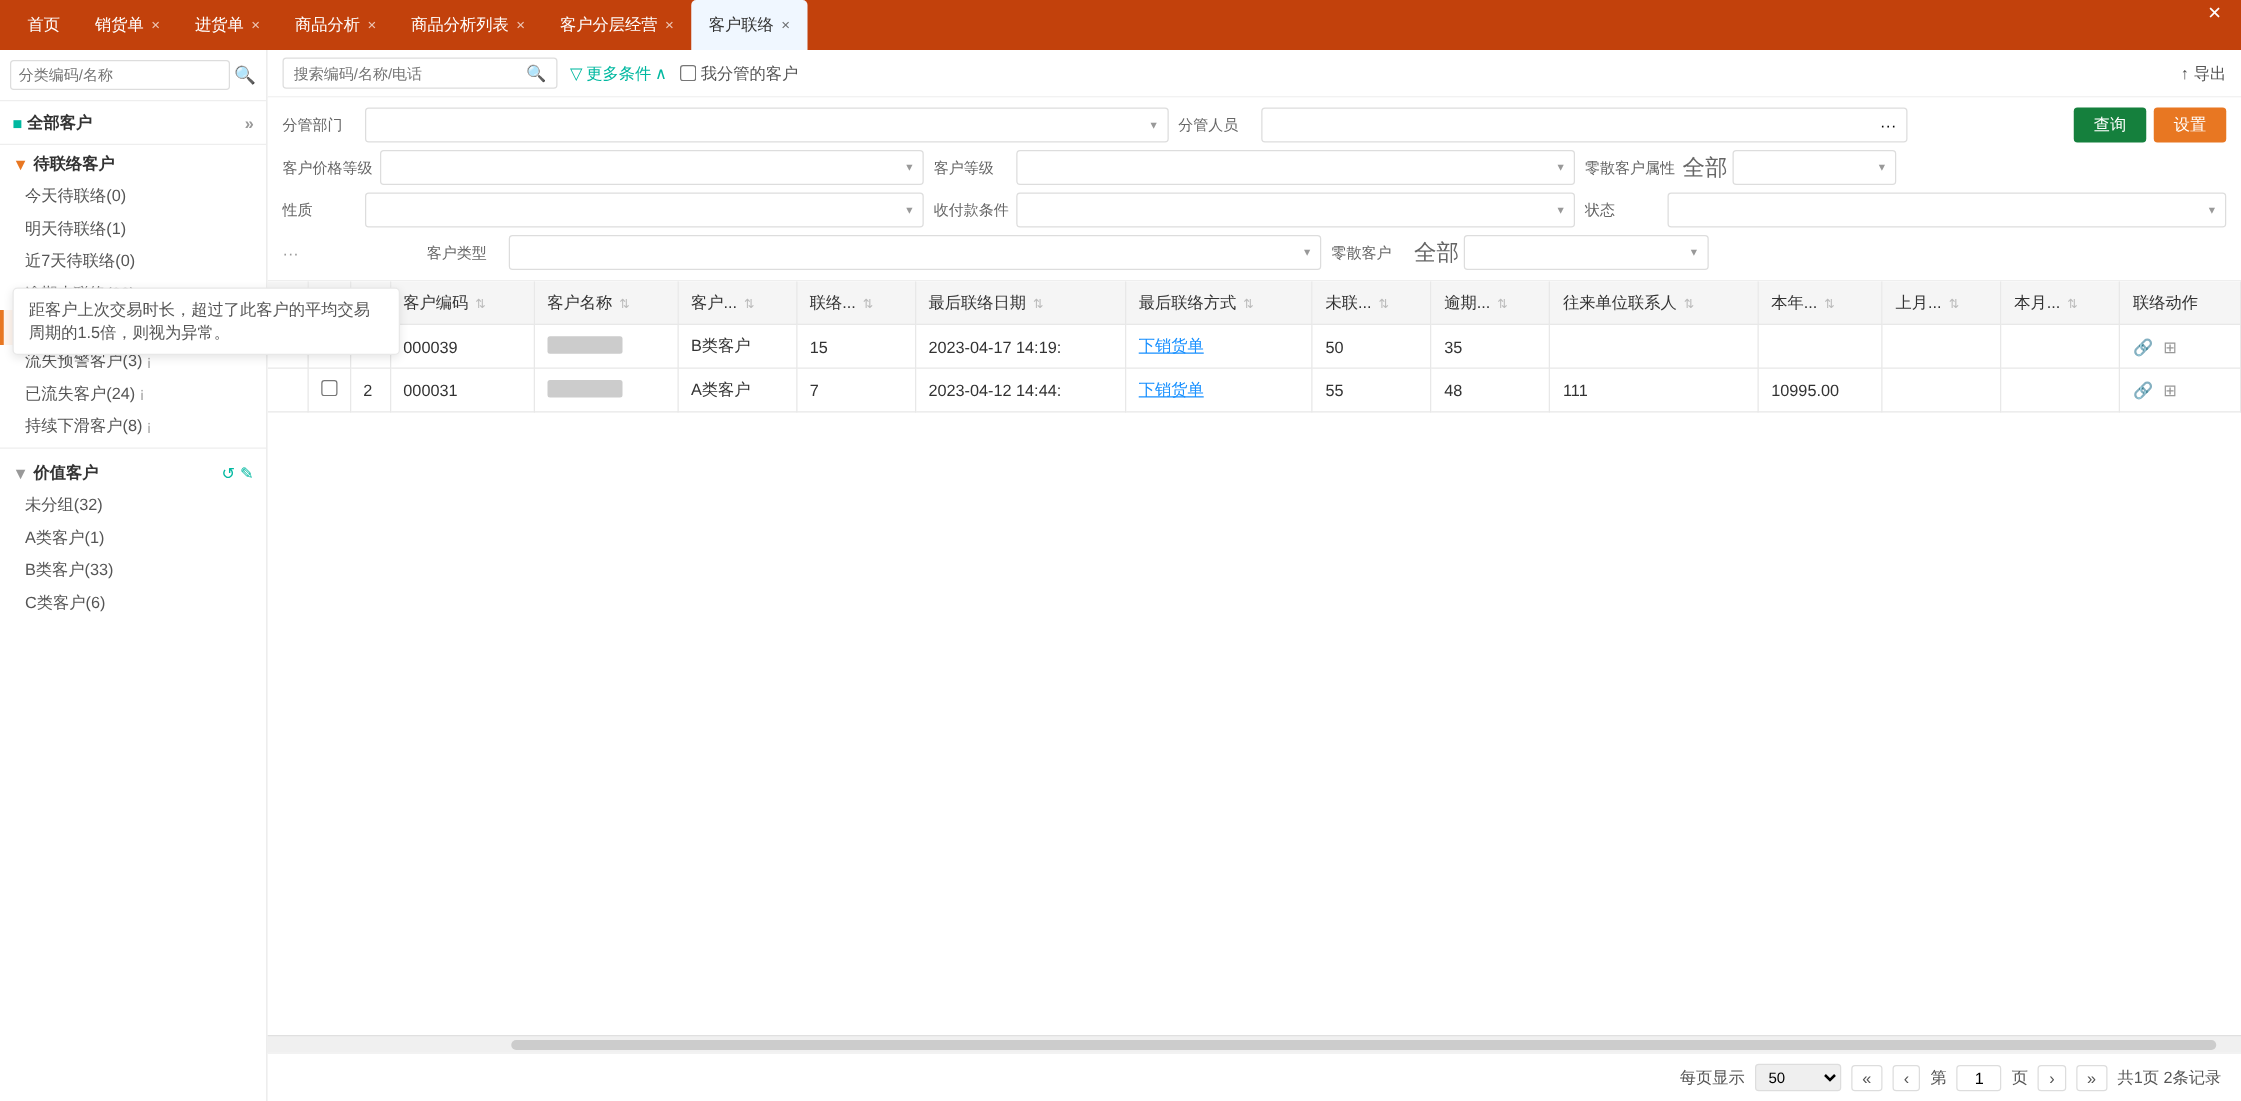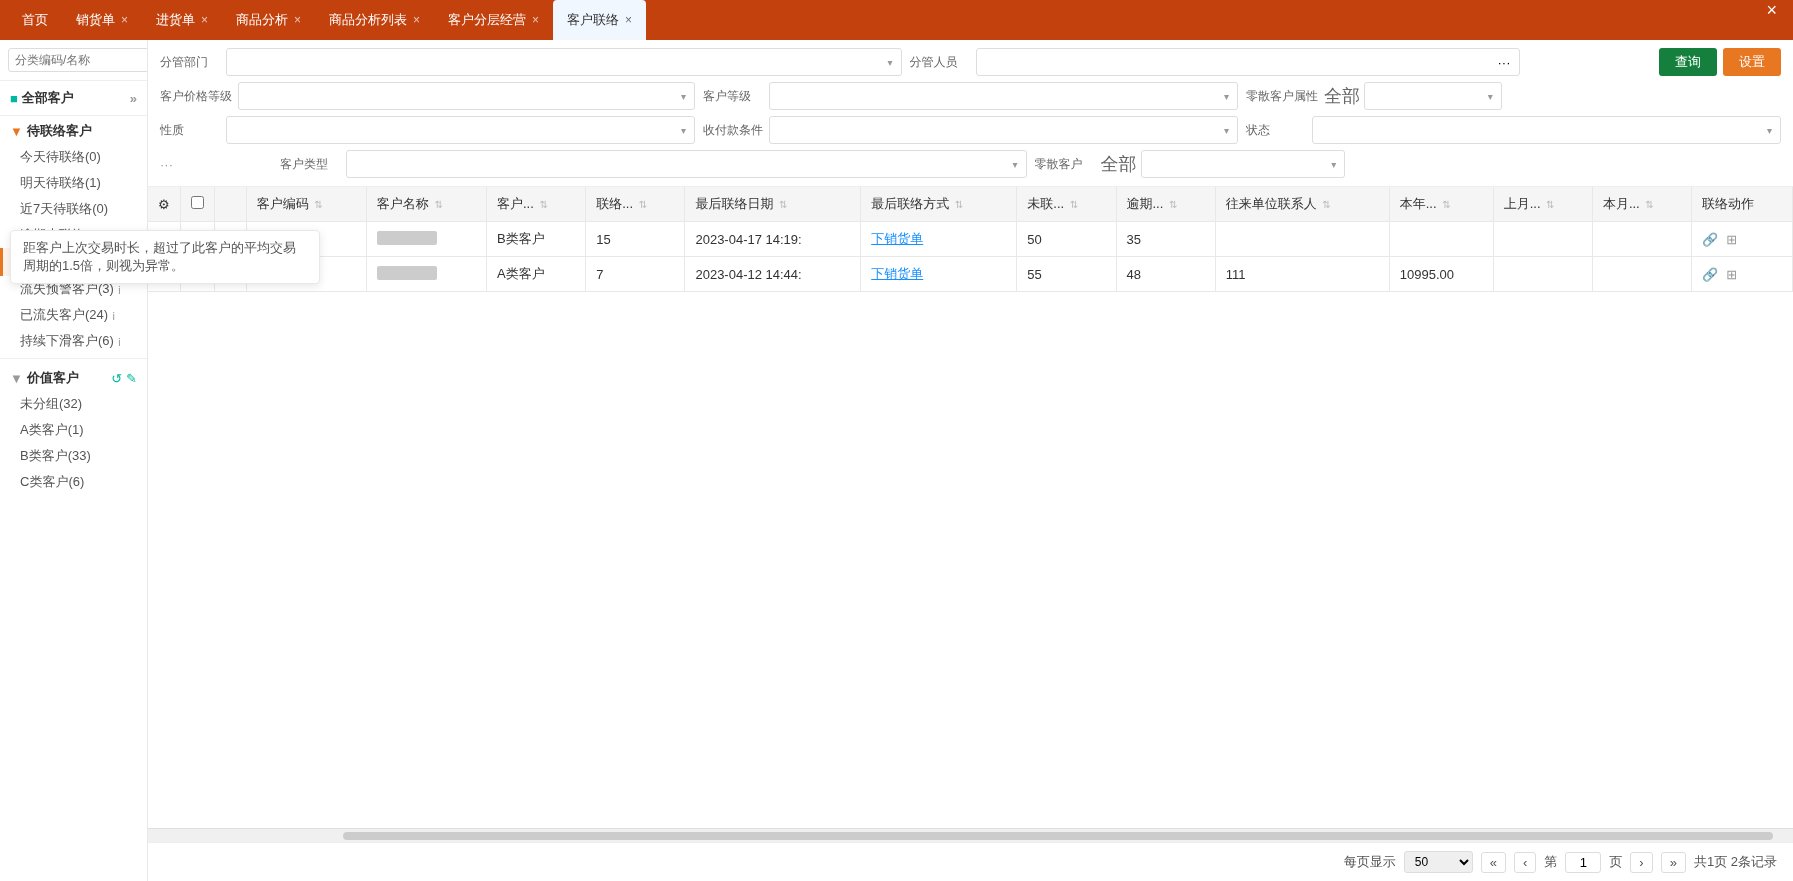--- a/index.html
+++ b/index.html
@@ -10,21 +10,21 @@
     .nav-tab { padding: 0 14px; height: 40px; display: flex; align-items: center; cursor: pointer; font-size: 14px; color: white; white-space: nowrap; }
     .nav-tab.active { background: #f0f7ff; color: #333; border-radius: 4px 4px 0 0; }
     .nav-tab .close-x { margin-left: 6px; font-size: 12px; opacity: 0.7; }
     .nav-spacer { flex: 1; }
     .nav-close-btn { color: white; font-size: 18px; cursor: pointer; padding: 0 8px; }
 
     
     .main-layout { display: flex; height: calc(881px - 40px); }
 
     
-    .sidebar { width: 148px; background: #fff; border-right: 1px solid #e8e8e8; display: flex; flex-direction: column; overflow-y: auto; flex-shrink: 0; }
+    .sidebar { width: 214px; background: #fff; border-right: 1px solid #e8e8e8; display: flex; flex-direction: column; overflow-y: auto; flex-shrink: 0; }
     .sidebar-search { padding: 8px; border-bottom: 1px solid #eee; display: flex; align-items: center; gap: 4px; }
     .sidebar-search input { flex: 1; border: 1px solid #ddd; border-radius: 3px; padding: 4px 6px; font-size: 12px; outline: none; }
     .sidebar-search-icon { color: #999; font-size: 14px; cursor: pointer; }
     .sidebar-all { display: flex; align-items: center; justify-content: space-between; padding: 8px 10px; font-weight: bold; color: #333; border-bottom: 1px solid #eee; }
     .sidebar-all .icon-double-arrow { color: #999; cursor: pointer; }
     .sidebar-section-title { display: flex; align-items: center; padding: 6px 10px 4px; color: #333; font-weight: bold; cursor: pointer; }
     .sidebar-section-title .arrow { margin-right: 4px; color: #e87722; }
     .sidebar-item { padding: 4px 10px 4px 20px; color: #555; cursor: pointer; font-size: 12px; }
     .sidebar-item-with-info { display: flex; align-items: center; gap: 4px; }
     .info-icon { color: #999; font-size: 11px; }
@@ -166,21 +166,21 @@
     </div>
     <div class="sidebar-item sidebar-item-with-info">
       <span>流失预警客户(3)</span>
       <span class="info-icon">ℹ</span>
     </div>
     <div class="sidebar-item sidebar-item-with-info">
       <span>已流失客户(24)</span>
       <span class="info-icon">ℹ</span>
     </div>
     <div class="sidebar-item sidebar-item-with-info">
-      <span>持续下滑客户(6)</span>
+      <span>持续下滑客户(8)</span>
       <span class="info-icon">ℹ</span>
     </div>
 
     <div class="sidebar-divider"></div>
 
     <div class="sidebar-price-section">
       <div class="sidebar-price-left">
         <span class="arrow">▼</span>
         <span>价值客户</span>
       </div>
@@ -198,20 +198,39 @@
     <div class="sidebar-item">
       <span>B类客户(33)</span>
     </div>
     <div class="sidebar-item">
       <span>C类客户(6)</span>
     </div>
   </div>
 
   <div class="content-area">
 
+    <div class="filter-bar">
+      <div class="search-input-wrap">
+        <input type="text" style="width: 100%;" placeholder="搜索编码/名称/电话">
+        <span class="s-icon">🔍</span>
+      </div>
+      <div class="more-conditions">
+        <span>▽</span>
+        <span>更多条件</span>
+        <span>∧</span>
+      </div>
+      <div class="my-customers">
+        <input type="checkbox" style="">
+        <span>我分管的客户</span>
+      </div>
+      <div class="export-btn">
+        <span>↑</span>
+        <span>导出</span>
+      </div>
+    </div>
 
     <div class="adv-filter">
 
       <div class="filter-row">
         <div class="filter-field">
           <span class="filter-label">分管部门</span>
           <div class="filter-select">
             <span></span>
               <span class="arrow-down">▾</span>
           </div>

